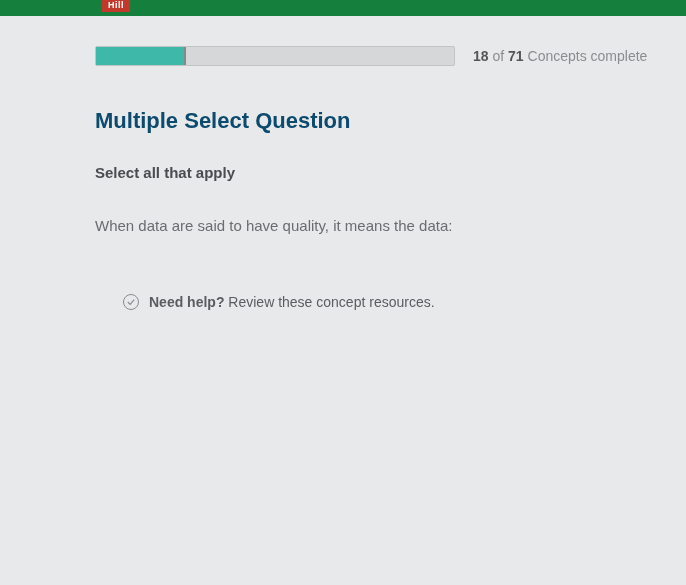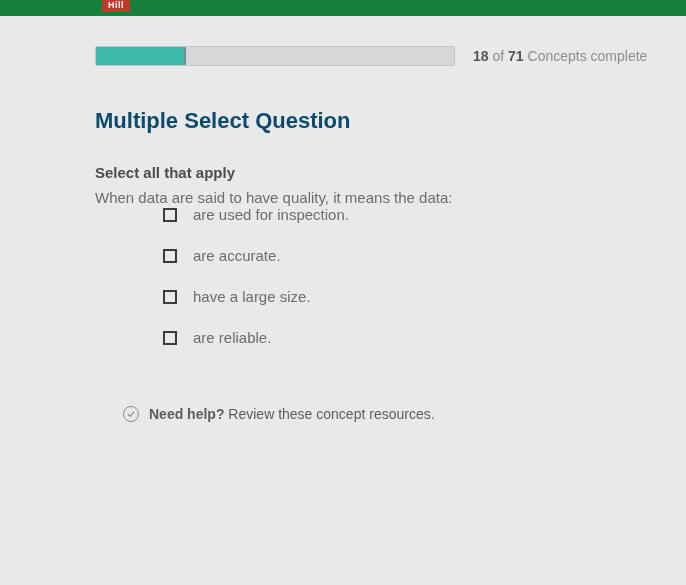--- a/index.html
+++ b/index.html
@@ -68,21 +68,21 @@
     .question-title {
       font-size: 22px;
       font-weight: bold;
       color: #0c4a6e;
       margin-bottom: 30px;
     }
     .instruction {
       font-size: 15px;
       font-weight: bold;
       color: #4a4d50;
-      margin-bottom: 8px;
+      margin-bottom: 36px;
     }
     .question-text {
       font-size: 15px;
       color: #6a6d70;
     }
     .options {
       padding-left: 68px;
     }
     .option {
       display: flex;
@@ -150,38 +150,20 @@
       <span> </span><span>Concepts complete</span>
     </div>
   </div>
 
   <h2 class="question-title">Multiple Select Question</h2>
 
   <div class="instruction">Select all that apply</div>
 
   <div class="question-text">When data are said to have quality, it means the data:</div>
 
-  <div class="options">
-    <div class="option">
-      <div class="checkbox"></div>
-      <div class="option-label">are used for inspection.</div>
-    </div>
-    <div class="option">
-      <div class="checkbox"></div>
-      <div class="option-label">are accurate.</div>
-    </div>
-    <div class="option">
-      <div class="checkbox"></div>
-      <div class="option-label">have a large size.</div>
-    </div>
-    <div class="option">
-      <div class="checkbox"></div>
-      <div class="option-label">are reliable.</div>
-    </div>
-  </div>
 
   <div class="help-row">
     <div class="help-icon">
       <svg viewBox="0 0 10 10">
           <path d="M1 5 L4 8 L9 2" stroke="#8a8d90" stroke-width="1.5" fill="none"></path>
         </svg>
     </div>
     <div class="help-text">
       <span class="bold">Need help?</span>
       <span> </span>

